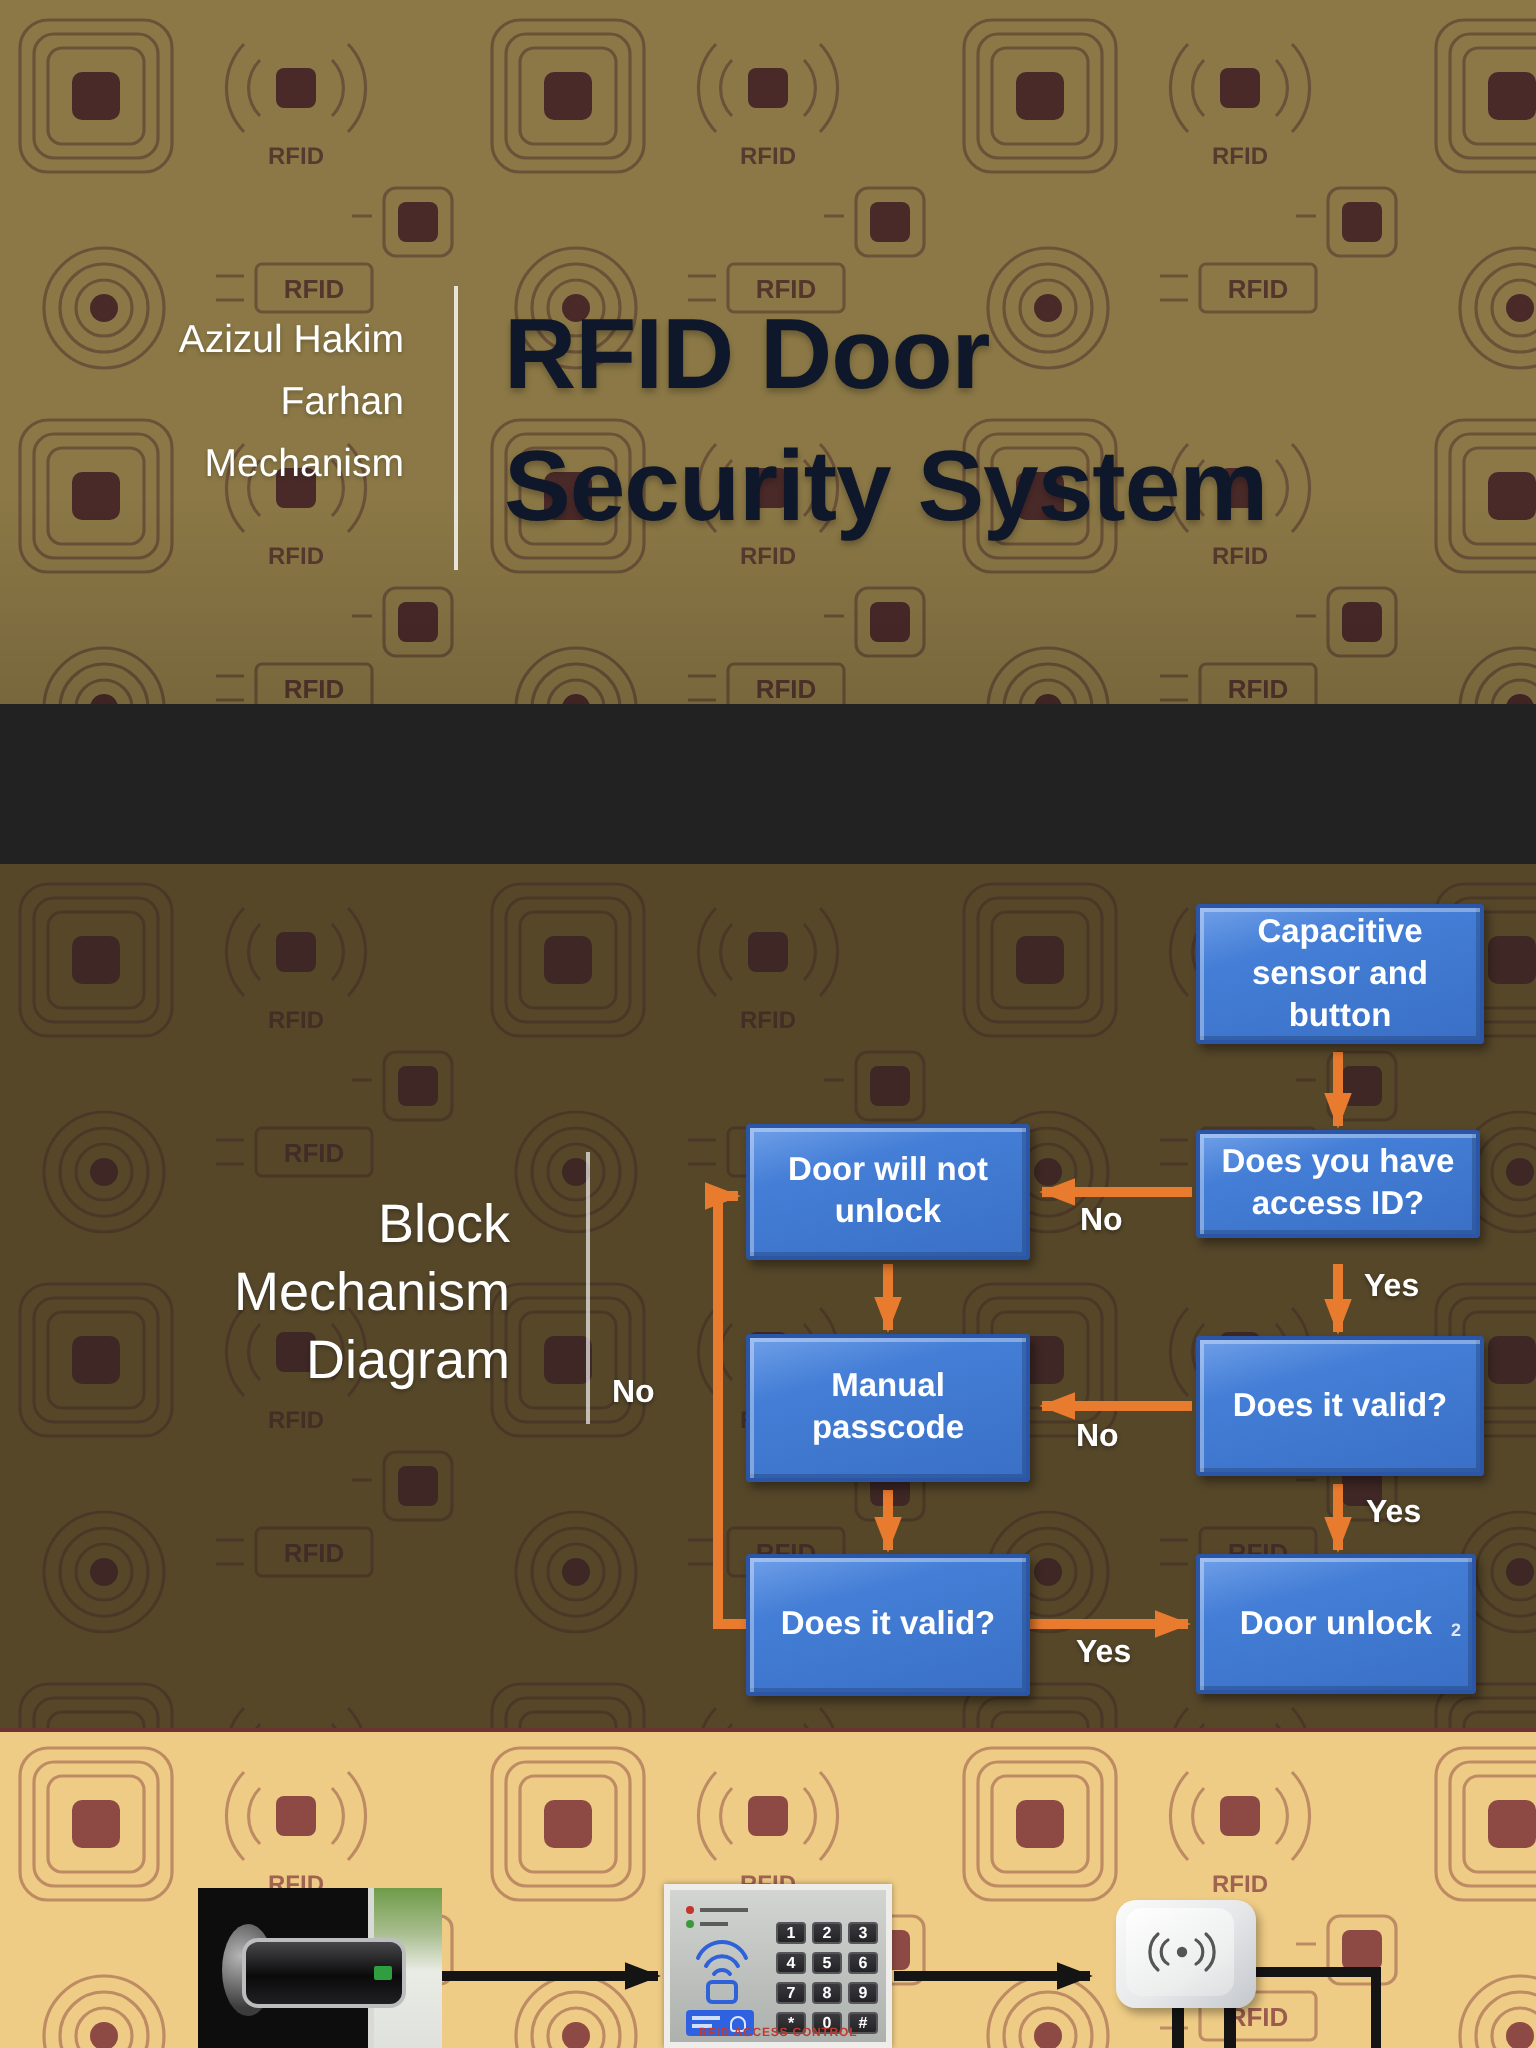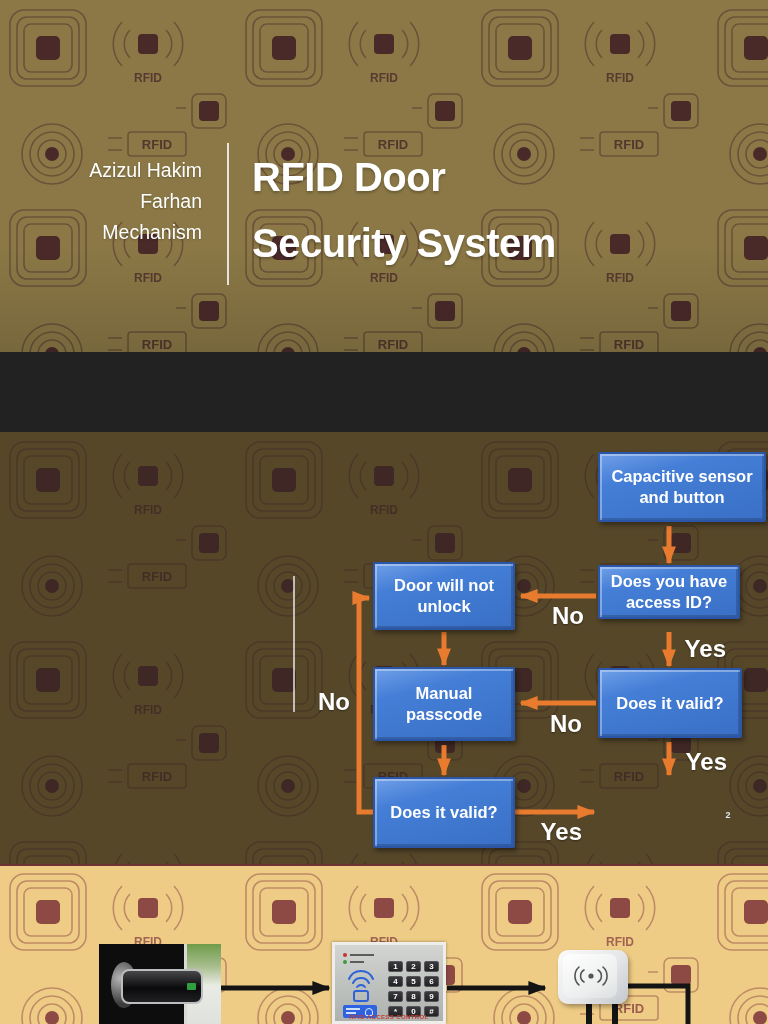--- a/index.html
+++ b/index.html
@@ -10,36 +10,36 @@
   #slide1{top:0;height:352px;background:#8b7846;}
   #slide2{top:432px;height:432px;background:#564729;}
   #slide3{top:864px;height:160px;background:#eecc85;}
   .shade{position:absolute;inset:0;background:linear-gradient(180deg,rgba(0,0,0,0) 70%,rgba(0,0,0,0.14) 100%);pointer-events:none;}
 
   
   .authors{position:absolute;left:20px;top:155px;width:182px;text-align:right;
            color:#fff;font-size:19.5px;line-height:31px;font-weight:500;text-shadow:0 1px 2px rgba(0,0,0,.25);}
   .vdivider{position:absolute;width:2px;background:rgba(255,255,255,.8);}
   #div1{left:227px;top:143px;height:142px;}
-  .title{position:absolute;left:252px;top:144px;color:#ffffff;font-size:40px;font-weight:600;
+  .title{position:absolute;left:252px;top:144px;color:#0f172a;font-size:50px;font-weight:600;
          line-height:66px;letter-spacing:-.5px;text-shadow:0 2px 3px rgba(0,0,0,.25);}
   .pgtag{position:absolute;display:flex;align-items:center;justify-content:center;
          color:#e8dada;font-size:9px;font-weight:bold;}
   #pg1{left:701px;top:364px;width:45px;height:43px;border-radius:9px;background:#452629;}
 
   
   .heading{position:absolute;left:25px;top:163px;width:230px;text-align:right;color:#fff;
            font-size:27px;line-height:34px;font-weight:500;text-shadow:0 1px 2px rgba(0,0,0,.3);}
   #div2{left:293px;top:144px;height:136px;background:rgba(255,255,255,.65);}
   .flowbox{position:absolute;display:flex;align-items:center;justify-content:center;text-align:center;
            color:#fff;font-weight:bold;font-size:16.5px;line-height:21px;padding:2px 6px;box-sizing:border-box;
            background:linear-gradient(165deg,#6f9fe8 0%,#447ed6 30%,#3a70c6 100%);
            border:2px solid #2b56a8;border-radius:2px;
            box-shadow:2px 3px 5px rgba(0,0,0,.4), inset 2px 2px 0 rgba(255,255,255,.35), inset -2px -2px 0 rgba(0,0,0,.18);}
-  .edge-label{position:absolute;width:44px;text-align:right;color:#fff;font-weight:bold;font-size:24px;
+  .edge-label{position:absolute;width:44px;text-align:left;color:#fff;font-weight:bold;font-size:16px;
               text-shadow:0 1px 2px rgba(0,0,0,.4);}
   #pg2{left:720px;top:376px;width:16px;height:14px;color:#dfe6f5;background:transparent;z-index:5;}
 
   
   .s3-topline{position:absolute;left:0;top:0;width:768px;height:2px;background:#6b3331;}
   .photo{position:absolute;left:99px;top:80px;width:122px;height:80px;background:#0d0d0d;overflow:hidden;}
   .photo .window{position:absolute;right:0;top:0;width:36px;height:100%;
         background:linear-gradient(180deg,#6f9c49 0%,#a8bd8e 28%,#e9ece4 52%,#dfe1dd 100%);}
   .photo .jamb{position:absolute;right:34px;top:0;width:3px;height:100%;background:#d9dad6;}
   .photo .mount{position:absolute;left:12px;top:18px;width:26px;height:46px;border-radius:50%;
@@ -134,53 +134,61 @@
     <div class="pgtag" id="pg1">
       <span>1</span>
     </div>
   </section>
 
   <section class="slide" id="slide2">
     <svg class="bg" width="768" height="432">
       <rect width="768" height="432" fill="url(#pat-b)"></rect>
     </svg>
 
+    <div class="heading">
+      <div>Block</div>
+      <div>Mechanism</div>
+      <div>Diagram</div>
+    </div>
     <div class="vdivider" id="div2"></div>
 
     <svg width="768" height="432" style="position:absolute;left:0;top:0">
       <g stroke="#e87b2e" stroke-width="5" fill="none">
         <line x1="669" y1="94" x2="669" y2="131" marker-end="url(#arrow-o)"></line>
         <line x1="596" y1="164" x2="521" y2="164" marker-end="url(#arrow-o)"></line>
         <line x1="669" y1="200" x2="669" y2="234" marker-end="url(#arrow-o)"></line>
         <line x1="596" y1="271" x2="521" y2="271" marker-end="url(#arrow-o)"></line>
         <line x1="669" y1="310" x2="669" y2="343" marker-end="url(#arrow-o)"></line>
         <line x1="444" y1="200" x2="444" y2="233" marker-end="url(#arrow-o)"></line>
         <line x1="444" y1="313" x2="444" y2="343" marker-end="url(#arrow-o)"></line>
         <line x1="515" y1="380" x2="594" y2="380" marker-end="url(#arrow-o)"></line>
         <path d="M374,380 L359,380 L359,166 L369,166" marker-end="url(#arrow-o)"></path>
       </g>
     </svg>
 
-    <div class="flowbox" style="left:598px;top:20px;width:168px;height:70px">
+    <div class="flowbox" style="left:598px;top:20px;width:144px;height:70px">
         <span>Capacitive sensor and button</span>
       </div>
     <div class="flowbox" style="left:598px;top:133px;width:142px;height:54px">
         <span>Does you have access ID?</span>
       </div>
     <div class="flowbox" style="left:373px;top:130px;width:142px;height:68px">
         <span>Door will not unlock</span>
       </div>
     <div class="flowbox" style="left:373px;top:235px;width:142px;height:74px">
         <span>Manual passcode</span>
       </div>
     <div class="flowbox" style="left:373px;top:345px;width:142px;height:71px">
         <span>Does it valid?</span>
       </div>
     <div class="flowbox" style="left:598px;top:236px;width:144px;height:70px">
         <span>Does it valid?</span>
+      </div>
+    <div class="flowbox" style="left:598px;top:345px;width:140px;height:70px">
+        <span>Door unlock</span>
       </div>
 
     <div class="edge-label" style="left:540px;top:170px">No</div>
     <div class="edge-label" style="left:682px;top:203px">Yes</div>
     <div class="edge-label" style="left:538px;top:278px">No</div>
     <div class="edge-label" style="left:683px;top:316px">Yes</div>
     <div class="edge-label" style="left:538px;top:386px">Yes</div>
     <div class="edge-label" style="left:306px;top:256px">No</div>
 
     <div class="pgtag" id="pg2">

